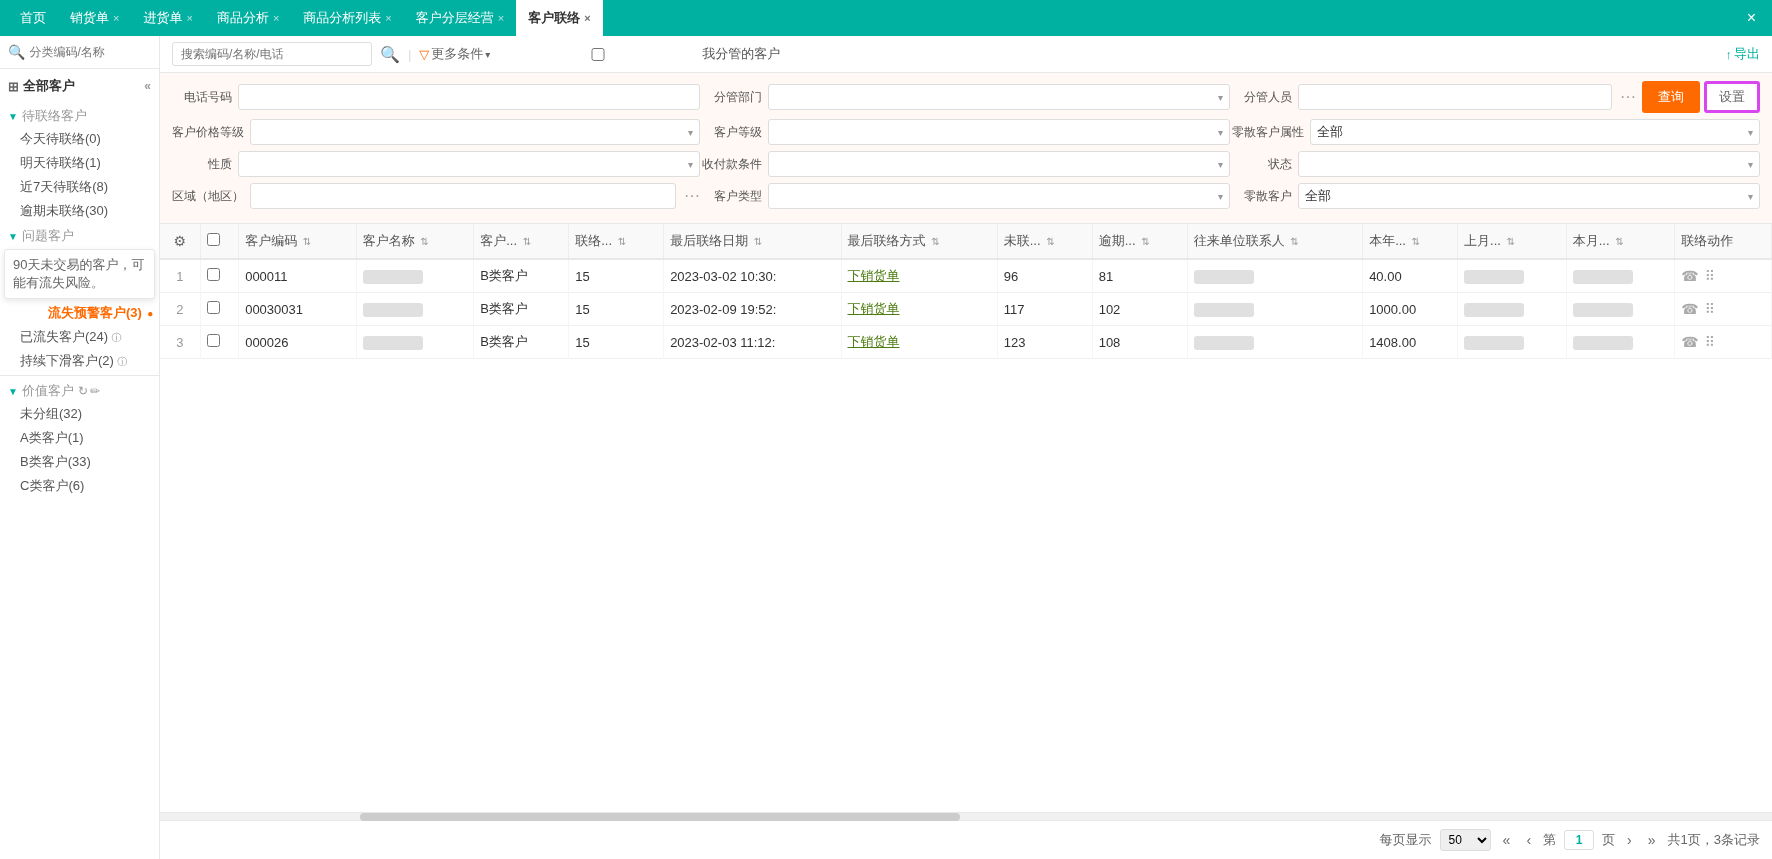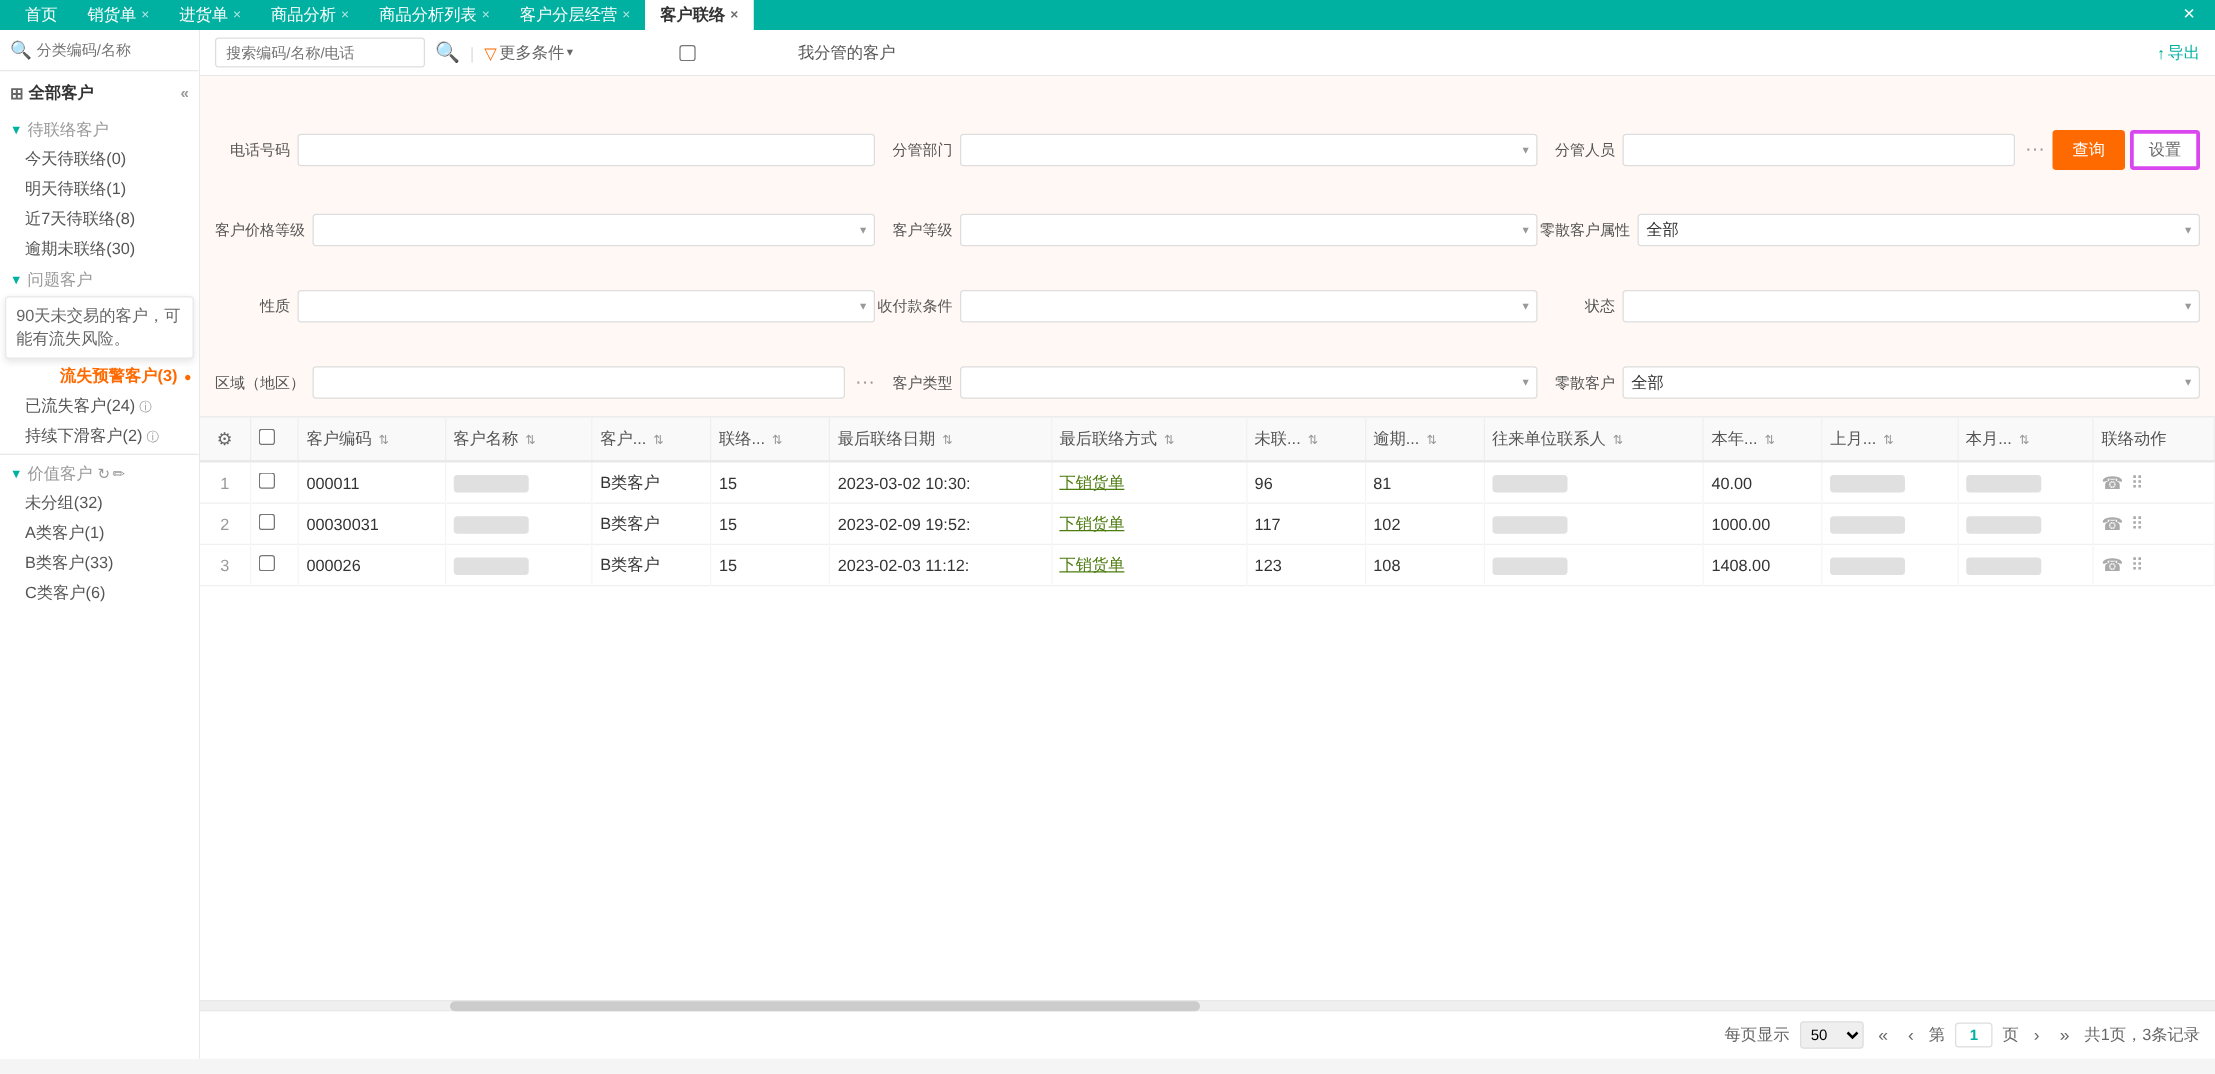--- a/index.html
+++ b/index.html
@@ -3,21 +3,21 @@
   <meta charset="utf-8">
   <style>
     * { box-sizing: border-box; margin: 0; padding: 0; font-family: 'Microsoft YaHei', Arial, sans-serif; font-size: 13px; }
     body { background: #f5f5f5; overflow: hidden; }
 
     
     .top-nav {
       display: flex;
       align-items: center;
       background: #00b0a0;
-      height: 24px;
+      height: 36px;
       padding: 0 8px;
       color: white;
     }
     .top-nav .nav-item {
       padding: 0 12px;
       height: 36px;
       display: flex;
       align-items: center;
       cursor: pointer;
       white-space: nowrap;
@@ -147,21 +147,21 @@
       border-bottom: 1px solid #e8e8e8;
       display: flex;
       align-items: center;
       gap: 8px;
     }
     .filter-bar input {
       border: 1px solid #ddd;
       border-radius: 3px;
       padding: 4px 8px;
       font-size: 12px;
-      width: 168px;
+      width: 200px;
       outline: none;
     }
     .filter-bar .search-btn {
       color: #ff6a00;
       cursor: pointer;
       font-size: 16px;
     }
     .filter-bar .more-conditions {
       color: #666;
       cursor: pointer;
@@ -192,21 +192,20 @@
     .filter-panel {
       background: #fff8f5;
       border-bottom: 1px solid #e8e8e8;
       padding: 8px 12px;
     }
     .filter-row {
       display: flex;
       align-items: center;
       margin-bottom: 6px;
       gap: 2px;
-      margin-top: 35px;
     }
     .filter-item {
       display: flex;
       align-items: center;
       flex: 1;
       gap: 6px;
     }
     .filter-item label {
       white-space: nowrap;
       color: #555;

